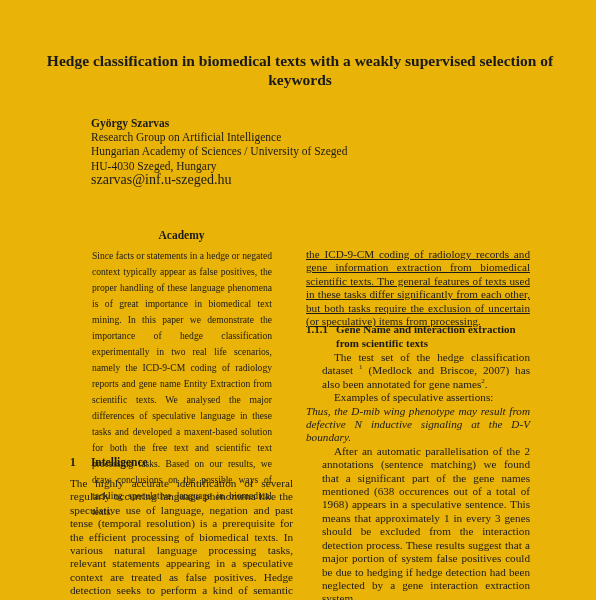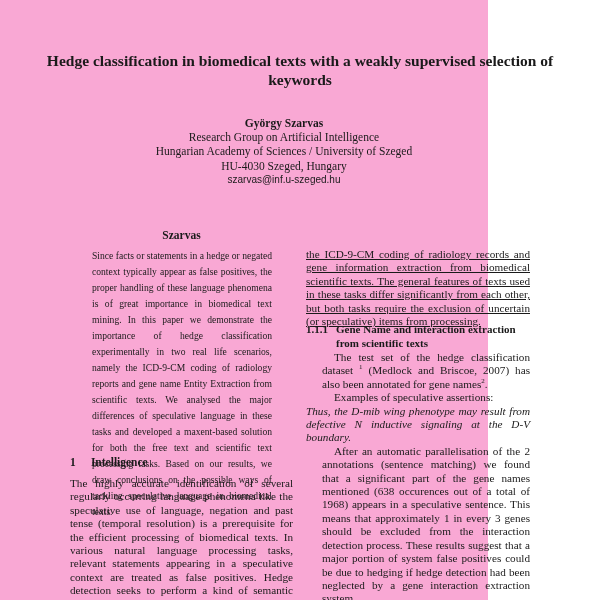--- a/index.html
+++ b/index.html
@@ -1,24 +1,24 @@
 <!DOCTYPE html>
 <html><head>
 <meta charset="utf-8">
 <style>
   html, body { margin:0; padding:0; background:#ffffff; }
   body { width:600px; height:600px; overflow:hidden; position:relative; color:#1a1a1a;
          font-family:"Liberation Serif","DejaVu Serif",serif; }
-  .page { position:absolute; left:0; top:0; width:488px; height:600px; background:#f9a8d4; }
+  .page { position:absolute; left:0; top:0; width:596px; height:600px; background:#eab308; }
   .title { position:absolute; left:40px; width:520px; top:51px; text-align:center;
            font-weight:bold; font-size:15.5px; line-height:19px; }
-  .authors { position:absolute; left:84px; width:400px; top:116px; text-align:center;
+  .authors { position:absolute; left:91px; width:400px; top:116px; text-align:left;
              font-size:11.5px; line-height:14.2px; }
   .authors .name { font-weight:bold; }
-  .authors .email { font-family:Liberation Sans, sans-serif; font-size:10px; }
+  .authors .email { font-family:Liberation Serif, serif; font-size:14px; }
   .col { position:absolute; font-size:11.2px; line-height:13.4px; text-align:justify; }
   .left { left:70px; width:223px; }
   .right { left:306px; width:224px; }
   .abstract-h { position:absolute; left:90px; width:183px; top:229px; text-align:center;
                 font-weight:bold; font-size:11.5px; }
   .abstract-body { position:absolute; left:92px; width:180px; top:248px; font-size:9.6px;
                    line-height:16px; text-align:justify; }
   .sec-h { position:absolute; left:70px; top:456px; font-weight:bold; font-size:11.5px; }
   .sec-h .num { display:inline-block; width:18px; }
   .intro { top:477px; }
@@ -38,21 +38,21 @@
   <div class="title">Hedge classification in biomedical texts with a weakly supervised selection of keywords</div>
 
   <div class="authors">
     <div class="name">György Szarvas</div>
     <div>Research Group on Artificial Intelligence</div>
     <div>Hungarian Academy of Sciences / University of Szeged</div>
     <div>HU-4030 Szeged, Hungary</div>
     <div class="email">szarvas@inf.u-szeged.hu</div>
   </div>
 
-  <div class="abstract-h">Szarvas</div>
+  <div class="abstract-h">Academy</div>
   <div class="abstract-body">Since facts or statements in a hedge or negated context typically appear as false positives, the proper handling of these language phenomena is of great importance in biomedical text mining. In this paper we demonstrate the importance of hedge classification experimentally in two real life scenarios, namely the ICD-9-CM coding of radiology reports and gene name Entity Extraction from scientific texts. We analysed the major differences of speculative language in these tasks and developed a maxent-based solution for both the free text and scientific text processing tasks. Based on our results, we draw conclusions on the possible ways of tackling speculative language in biomedical texts.</div>
 
   <div class="sec-h">
     <span class="num">1</span>
     <span>Intelligence</span>
   </div>
   <div class="col left intro">The highly accurate identification of several regularly occurring language phenomena like the speculative use of language, negation and past tense (temporal resolution) is a prerequisite for the efficient processing of biomedical texts. In various natural language processing tasks, relevant statements appearing in a speculative context are treated as false positives. Hedge detection seeks to perform a kind of semantic filtering of texts, that is it tries to sep-</div>
 
   <div class="col right" style="top:248px;text-decoration:underline;">the ICD-9-CM coding of radiology records and gene information extraction from biomedical scientific texts. The general features of texts used in these tasks differ significantly from each other, but both tasks require the exclusion of uncertain (or speculative) items from processing.</div>
 

